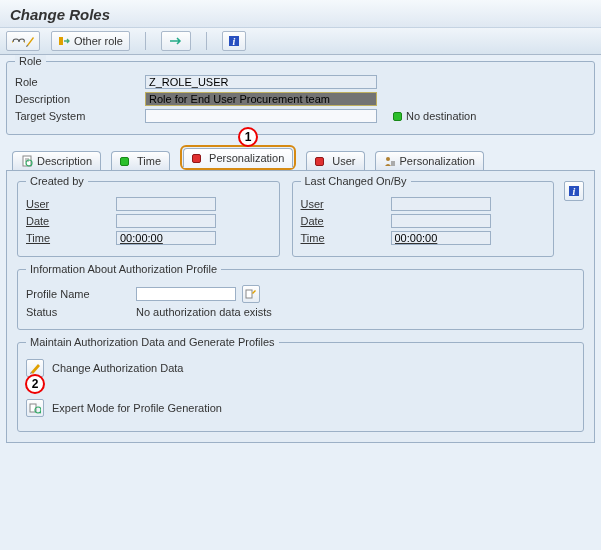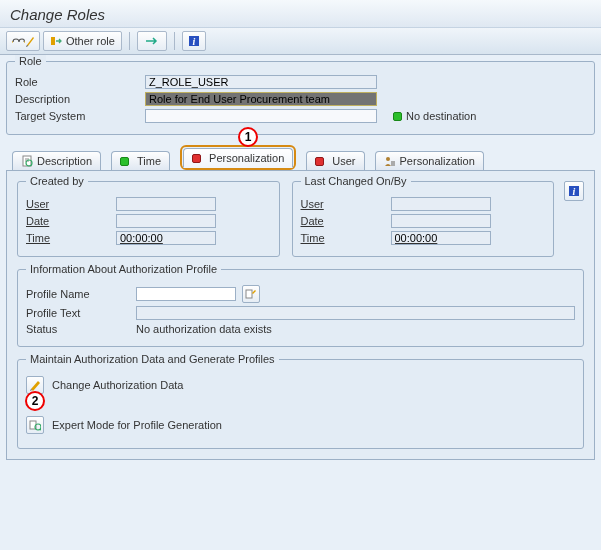--- a/index.html
+++ b/index.html
@@ -10,31 +10,31 @@
     font-size: 11px;
     background: #e8f0f8;
     color: #333;
     width: 601px;
   }
   .titlebar {
     background: linear-gradient(#f5f9fc, #dfe8f2);
     padding: 6px 10px 4px;
     font-size: 15px;
     font-style: italic;
-    font-weight: normal;
+    font-weight: bold;
     color: #333;
   }
   .toolbar {
     background: linear-gradient(#f0f5fa, #d8e4ef);
     border-top: 1px solid #c5d3e2;
     border-bottom: 1px solid #a8b8ca;
     padding: 3px 6px;
     display: flex;
     align-items: center;
-    gap: 3px;
+    gap: 11px;
   }
   .tbtn {
     border: 1px solid #aab9cb;
     background: linear-gradient(#fefefe, #e6edf5);
     border-radius: 2px;
     padding: 2px 4px;
     height: 20px;
     display: inline-flex;
     align-items: center;
     cursor: pointer;
@@ -303,24 +303,20 @@
           <div style="width:110px">Profile Name</div>
           <input class="finput" style="width: 100px;" value="">
           <div class="sq-ico" style="margin-left:6px">
             <svg width="12" height="12">
                 <rect x="1" y="2" width="6" height="8" fill="#fff" stroke="#888"></rect>
                 <path d="M7 5 L10 2 L11 3 L8 6 Z" fill="#e0a000"></path>
               </svg>
           </div>
         </div>
         <div class="frow">
-          <div style="width:110px">Profile Text</div>
-          <input class="finput readonly" style="flex: 1 1 0%;" readonly="" value="">
-        </div>
-        <div class="frow">
           <div style="width:110px">Status</div>
           <span>No authorization data exists</span>
         </div>
       </div>
 
       <div class="inner-group" style="margin-top:12px;padding-bottom:10px">
         <div class="inner-title">Maintain Authorization Data and Generate Profiles</div>
         <div class="maintrow" style="position:relative">
           <div class="sq-ico">
             <svg width="12" height="12">

